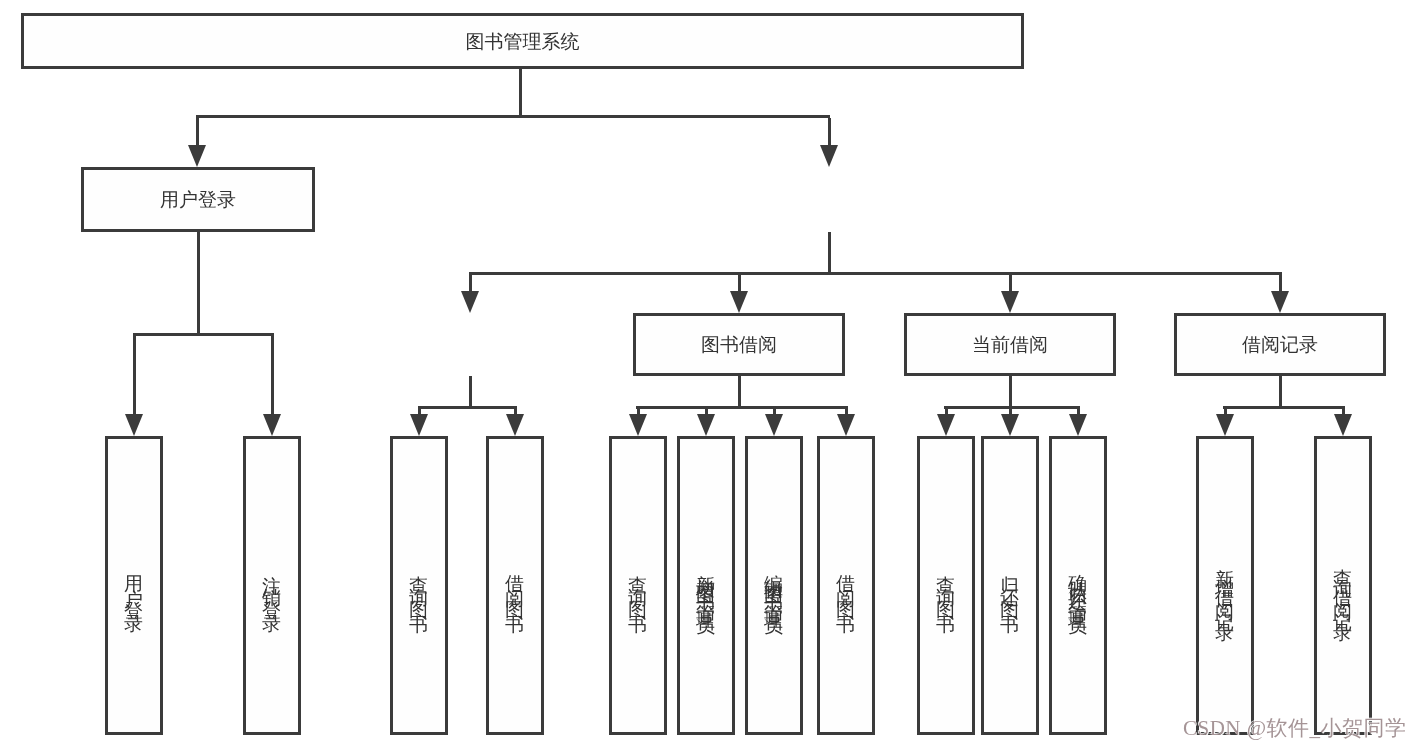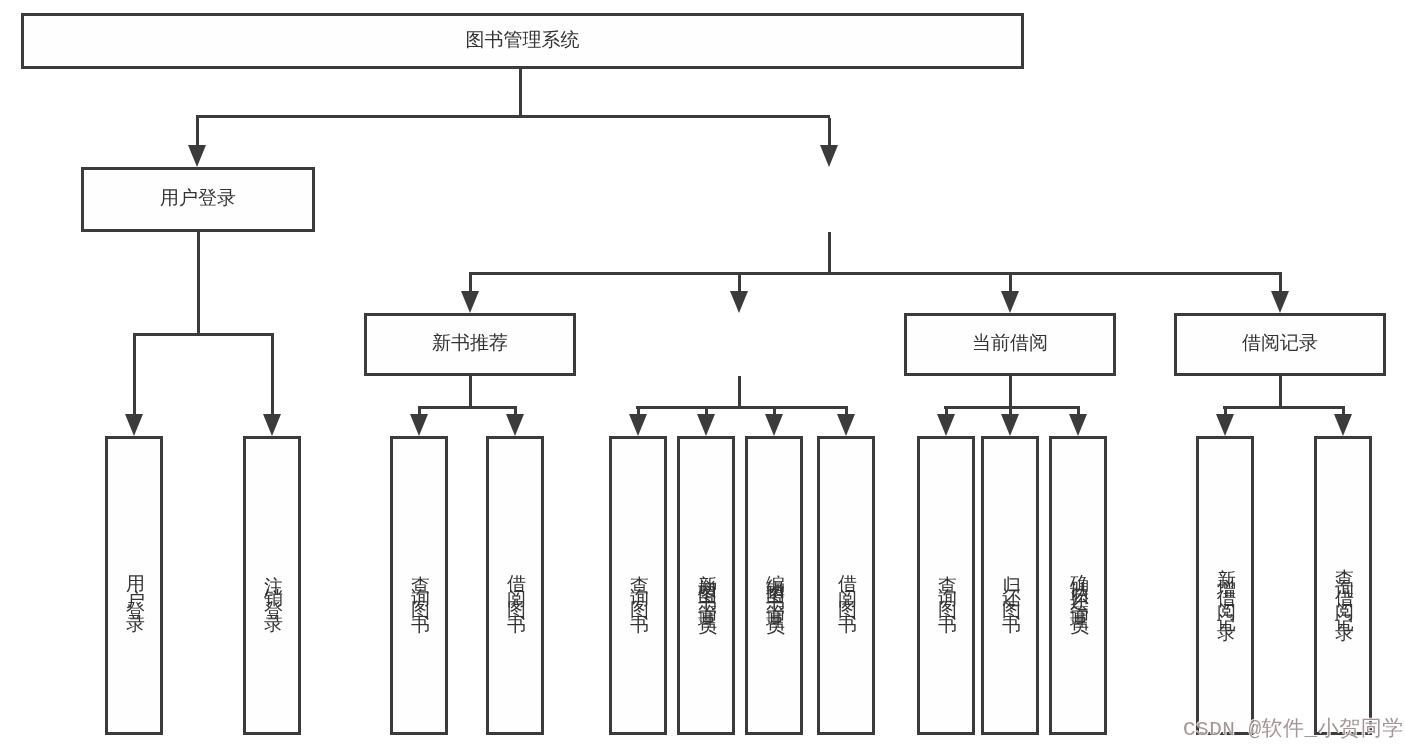--- a/index.html
+++ b/index.html
@@ -1,18 +1,18 @@
 <!DOCTYPE html>
 <html><head>
 <meta charset="utf-8">
 <style>
   html,body{margin:0;padding:0;background:#fff;}
   .canvas{
     position:relative;width:1405px;height:747px;background:#ffffff;
-    font-family:Liberation Mono, monospace;color:#333;overflow:hidden;
+    font-family:Liberation Serif, serif;color:#333;overflow:hidden;
   }
   .box{
     position:absolute;box-sizing:border-box;border:3px solid #3b3b3b;background:#fefefe;
     display:flex;align-items:center;justify-content:center;
     font-size:19px;color:#333;text-align:center;line-height:1;
   }
   .vbox{
     writing-mode:vertical-lr;text-orientation:upright;
   }
   .sp4{letter-spacing:13px;}
@@ -60,21 +60,21 @@
   <div class="hline" style="left:469px;top:272px;width:813px"></div>
   <div class="vline" style="left:469px;top:275px;height:18px"></div>
   <div class="arrow" style="left:461px;top:291px"></div>
   <div class="vline" style="left:738px;top:275px;height:18px"></div>
   <div class="arrow" style="left:730px;top:291px"></div>
   <div class="vline" style="left:1009px;top:275px;height:18px"></div>
   <div class="arrow" style="left:1001px;top:291px"></div>
   <div class="vline" style="left:1279px;top:275px;height:18px"></div>
   <div class="arrow" style="left:1271px;top:291px"></div>
 
-  <div class="box" style="left:364px;top:313px;width:212px;height:63px">新书推荐</div>
+  <div class="box" style="left:633px;top:313px;width:212px;height:63px">图书借阅</div>
   <div class="box" style="left:1174px;top:313px;width:212px;height:63px">借阅记录</div>
   <div class="box" style="left:904px;top:313px;width:212px;height:63px">当前借阅</div>
 
   <div class="vline" style="left:469px;top:376px;height:33px"></div>
   <div class="hline" style="left:418px;top:406px;width:99px"></div>
   <div class="vline" style="left:418px;top:409px;height:7px"></div>
   <div class="arrow" style="left:410px;top:414px"></div>
   <div class="vline" style="left:514px;top:409px;height:7px"></div>
   <div class="arrow" style="left:506px;top:414px"></div>
 

